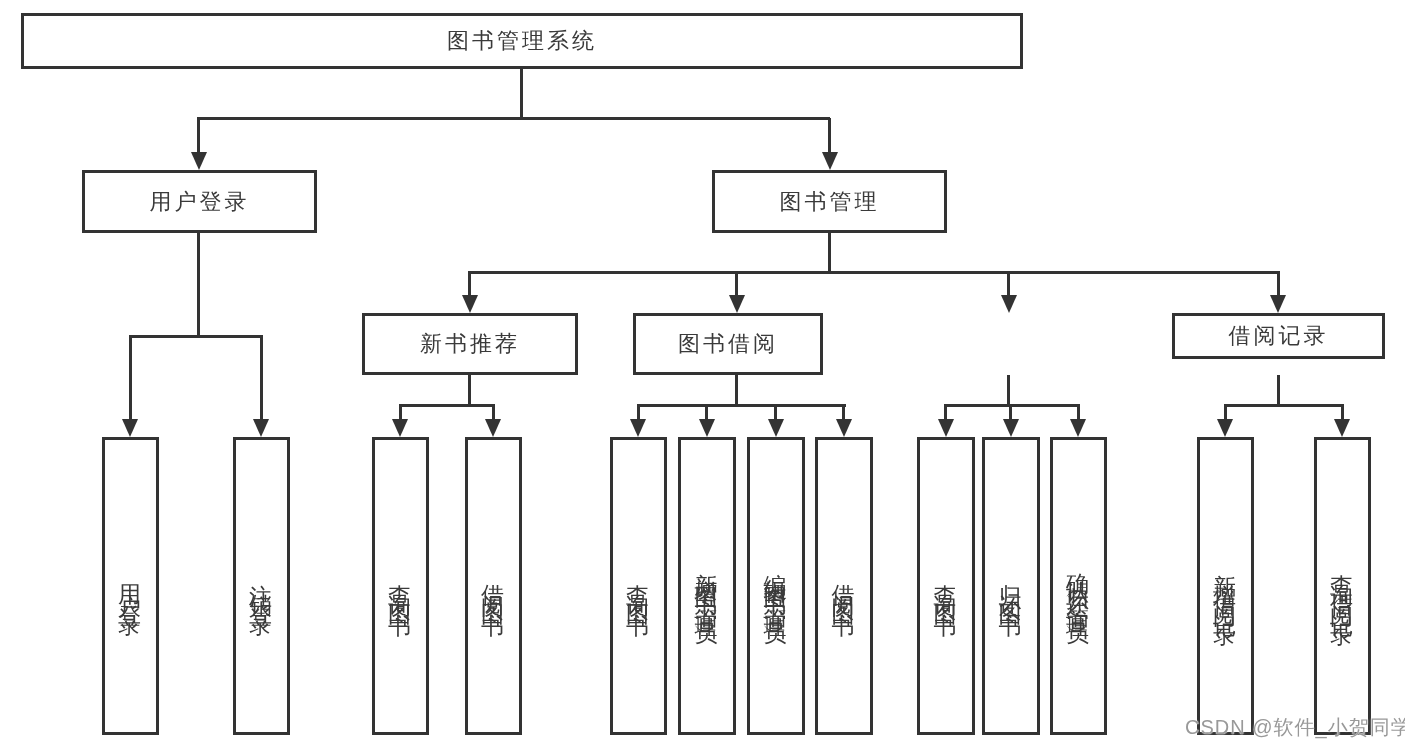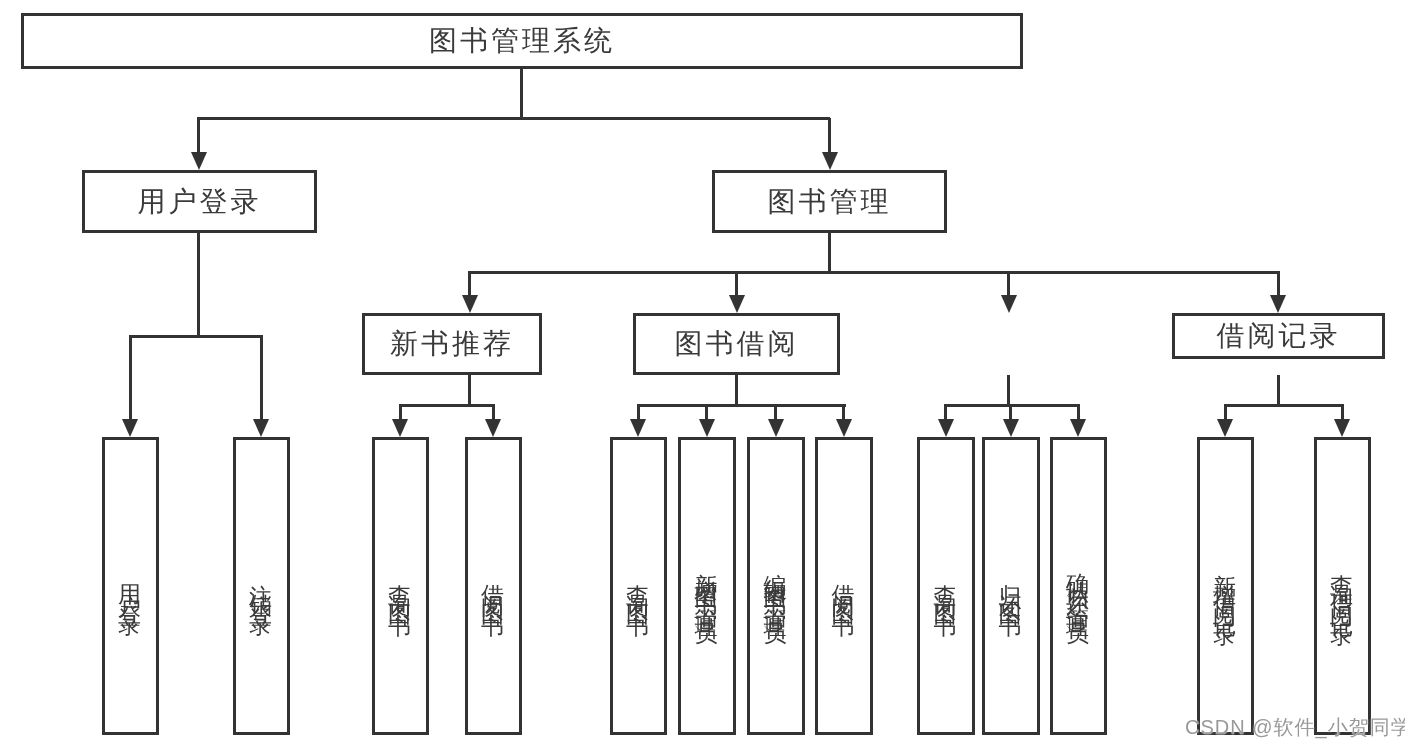--- a/index.html
+++ b/index.html
@@ -2,21 +2,21 @@
 <html style="--line: #333333; --text: #3a3a3a; --wm: #999999; --bg: #ffffff;"><head>
 <meta charset="utf-8">
 <style>
   :root { --line:#333333; --text:#3a3a3a; --wm:#999999; --bg:#ffffff; }
   html,body { margin:0; padding:0; background:var(--bg); }
   .stage { position:relative; width:1405px; height:747px; background:var(--bg);
            font-family:"Liberation Sans", sans-serif; color:var(--text); overflow:hidden; }
   .box { position:absolute; box-sizing:border-box; border:3px solid var(--line);
          background:var(--bg); display:flex; align-items:center; justify-content:center;
          color:var(--text); }
-  .hbox { font-size:28px; letter-spacing:3px; }
+  .hbox { font-size:22px; letter-spacing:3px; }
   .vbox { writing-mode:vertical-rl; text-orientation:mixed; font-size:23px; }
   .sp4 { letter-spacing:10px; }
   .sp6 { letter-spacing:10px; }
   .sp9 { letter-spacing:7px; }
   .vline { position:absolute; width:3px; background:var(--line); }
   .hline { position:absolute; height:3px; background:var(--line); }
   .arrow { position:absolute; width:0; height:0;
            border-left:8px solid transparent; border-right:8px solid transparent;
            border-top:18px solid var(--line); }
   .watermark { position:absolute; left:1185px; top:714px; font-size:20px;
@@ -51,22 +51,22 @@
   <div class="hline" style="left:468px;top:271px;width:812px"></div>
   <div class="vline" style="left:468px;top:272px;height:23px"></div>
   <div class="vline" style="left:735px;top:272px;height:23px"></div>
   <div class="vline" style="left:1007px;top:272px;height:23px"></div>
   <div class="vline" style="left:1277px;top:272px;height:23px"></div>
   <div class="arrow" style="left:462px;top:295px"></div>
   <div class="arrow" style="left:729px;top:295px"></div>
   <div class="arrow" style="left:1001px;top:295px"></div>
   <div class="arrow" style="left:1270px;top:295px"></div>
 
-  <div class="box hbox" style="left:362px;top:313px;width:180px;height:62px">新书推荐</div>
-  <div class="box hbox" style="left:633px;top:313px;width:207px;height:62px">图书借阅</div>
+  <div class="box hbox" style="left:362px;top:313px;width:216px;height:62px">新书推荐</div>
+  <div class="box hbox" style="left:633px;top:313px;width:190px;height:62px">图书借阅</div>
   <div class="box hbox" style="left:1172px;top:313px;width:213px;height:46px">借阅记录</div>
 
   <div class="vline" style="left:468px;top:375px;height:32px"></div>
   <div class="hline" style="left:399px;top:404px;width:96px"></div>
   <div class="vline" style="left:399px;top:405px;height:14px"></div>
   <div class="vline" style="left:492px;top:405px;height:14px"></div>
   <div class="arrow" style="left:392px;top:419px"></div>
   <div class="arrow" style="left:485px;top:419px"></div>
 
   <div class="vline" style="left:735px;top:375px;height:32px"></div>

